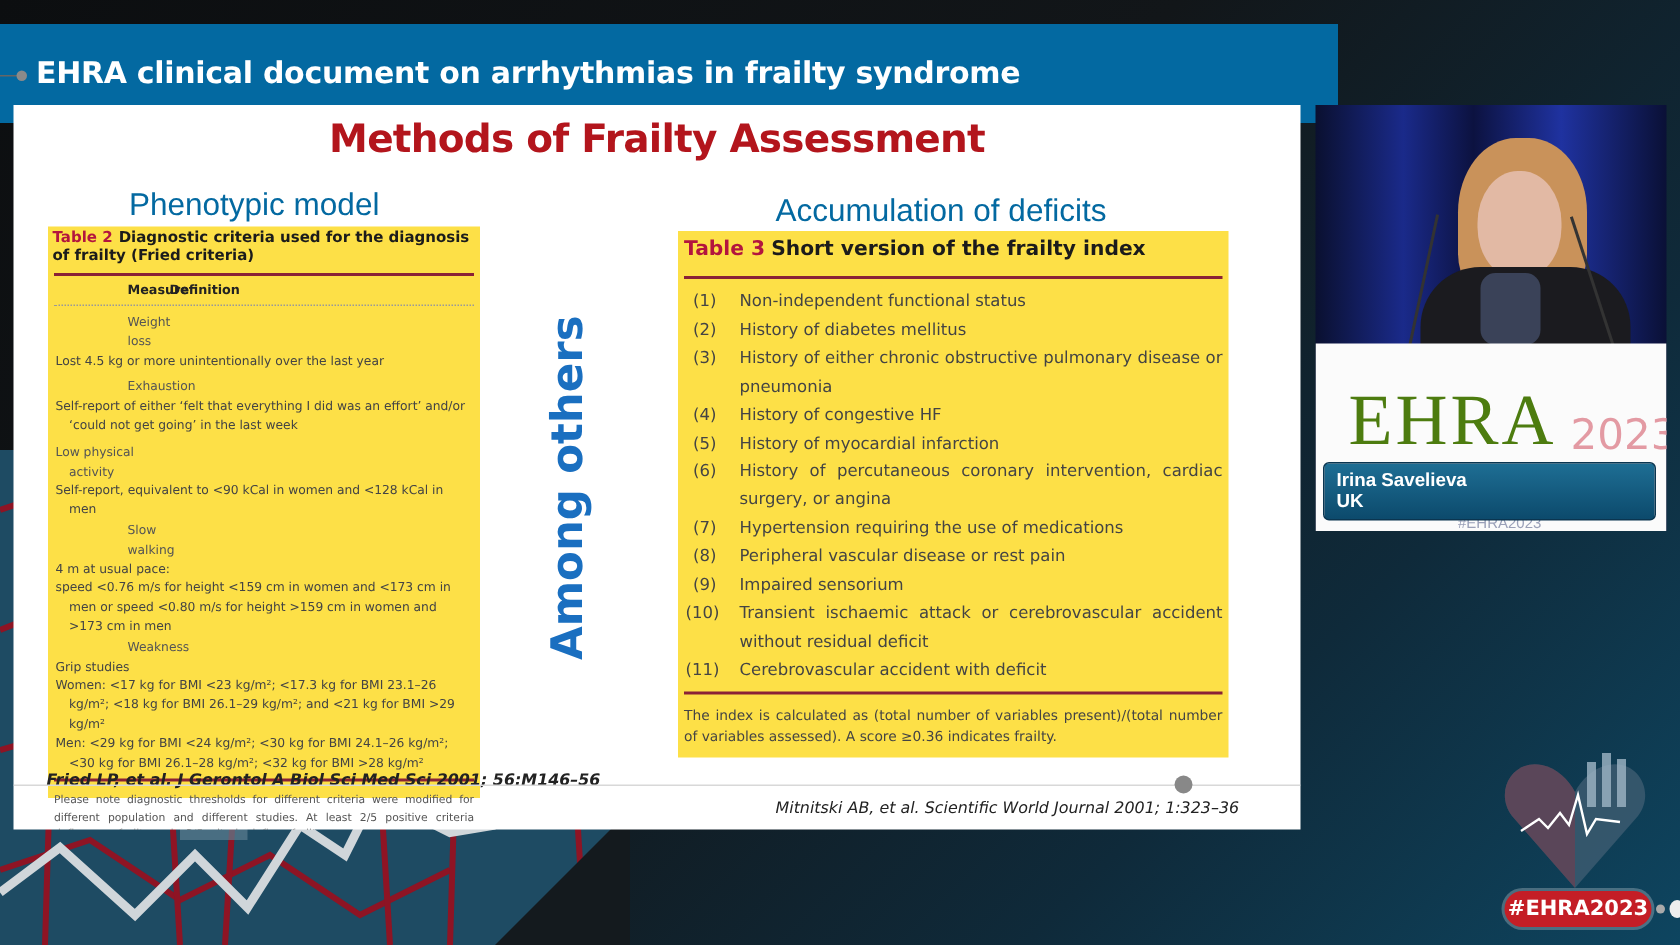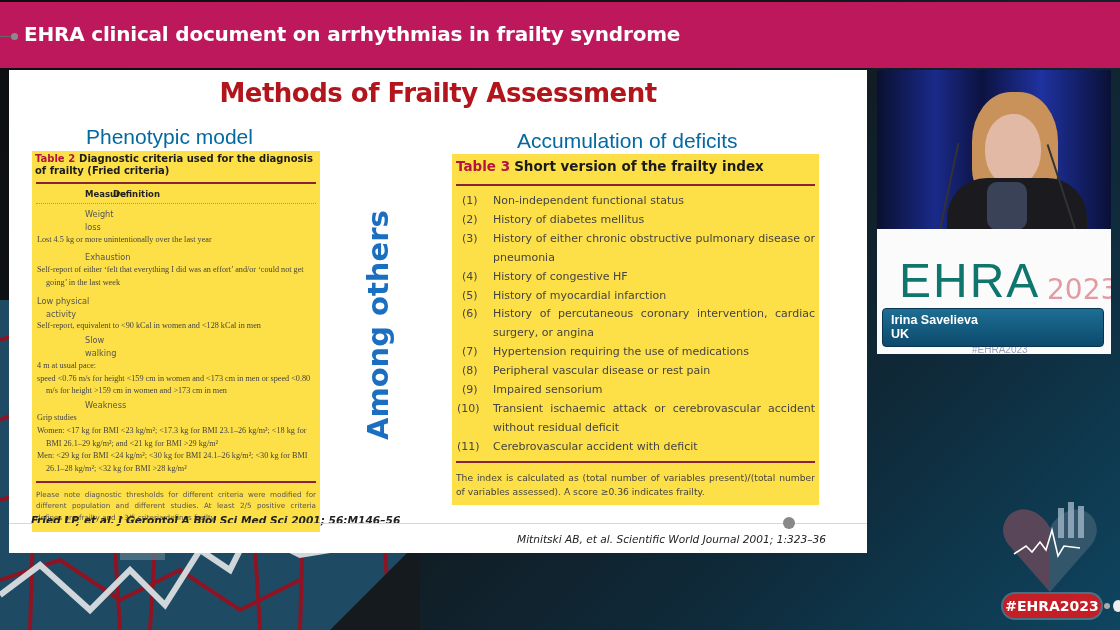--- a/index.html
+++ b/index.html
@@ -4,22 +4,22 @@
 <style>
   * { box-sizing: border-box; margin: 0; padding: 0; }
   html, body { width: 1120px; height: 630px; overflow: hidden; }
   body {
     position: relative;
     font-family: "Liberation Sans", sans-serif;
     background: linear-gradient(135deg, #0c0e10 0%, #121619 45%, #0f2a3a 75%, #0e4560 100%);
   }
   
   .top-bar {
-    position: absolute; left: 0; top: 2px; width: 1120px; height: 66px;
-    background: #be185d;
+    position: absolute; left: 0; top: 16px; width: 892px; height: 66px;
+    background: #0369a1;
   }
   .top-bar .line {
     position: absolute; left: 0; top: 34px; width: 14px; height: 1px; background: #666;
   }
   .top-bar .dot {
     position: absolute; left: 11px; top: 31px; width: 7px; height: 7px; border-radius: 50%; background: #8a8a8a;
   }
   .session-title {
     position: absolute; left: 24px; top: 20px;
     font-family: "DejaVu Sans", sans-serif; font-weight: bold; font-size: 20px;
@@ -58,21 +58,21 @@
   .tbl .rule { height: 2px; background: #8a2236; }
   .tbl .dotted { border-top: 1px dotted #999; }
   .t2 { left: 23px; top: 81px; width: 288px; height: 381px; font-size: 8.2px; }
   .t2 .caption { padding: 2px 3px 0 3px; font-size: 10px; line-height: 12px; }
   .t2 .rule.top { margin: 5px 4px 0 4px; }
   .t2 .hdr { display: flex; padding: 5px 4px 4px 5px; font-weight: bold; color: #222; font-size: 8.5px; }
   .t2 .hdr .m, .t2 .row .m { width: 76px; flex: none; padding-left: 48px; }
   .t2 .row { display: flex; padding: 0 4px 0 5px; line-height: 12.8px; flex-direction: column; }
   .t2 .row .m { color: #555; }
   .t2 .row .d { flex: 1; }
-  .t2 .row .d div { padding-left: 9px; text-indent: -9px; font-family: Liberation Serif, serif; }
+  .t2 .row .d div { padding-left: 9px; text-indent: -9px; }
   .t2 .rule.bottom { margin: 5px 4px 0 4px; }
   .t2 .foot { padding: 6px 4px 0 4px; font-size: 7.2px; line-height: 11.5px; color: #555; text-align: justify; }
 
   .t3 { left: 443px; top: 84px; width: 367px; height: 351px; font-size: 11px; }
   .t3 .caption { padding: 4px 4px 0 4px; font-size: 13.5px; line-height: 16px; }
   .t3 .rule.top { margin: 10px 4px 0 4px; }
   .t3 .items { padding: 6px 4px 0 10px; }
   .t3 .item { display: flex; line-height: 18.9px; }
   .t3 .item .n { width: 31px; flex: none; color: #444; }
   .t3 .item .txt { flex: 1; text-align: justify; text-align-last: left; }
@@ -86,21 +86,21 @@
   .progress-knob { position: absolute; left: 774px; top: 447px; width: 12px; height: 12px; border-radius: 50%; background: #888; }
 
   
   .video {
     position: absolute; left: 877px; top: 70px; width: 234px; height: 284px; overflow: hidden;
     background: linear-gradient(90deg, #0a1030 0%, #1a2a8a 25%, #0c1240 45%, #1f32a0 70%, #0a1036 100%);
   }
   .video .stage-top { position: absolute; left: 0; top: 0; width: 234px; height: 160px; }
   .video .podium { position: absolute; left: 0; top: 159px; width: 234px; height: 125px; background: #fbfbfb; }
   .podium .ehra {
-    position: absolute; left: 22px; top: 24px; font-family: Liberation Sans, sans-serif; font-size: 48px; color: #0f766e; letter-spacing: 2px;
+    position: absolute; left: 22px; top: 24px; font-family: Liberation Serif, serif; font-size: 48px; color: #4d7c0f; letter-spacing: 2px;
   }
   .podium .yr { position: absolute; left: 170px; top: 44px; font-family: "DejaVu Sans", sans-serif; font-size: 28px; color: #e39aa3; }
   .podium .hashtag { position: absolute; left: 95px; top: 115px; font-size: 10px; color: #9aa0b8; }
   .person-hair { position: absolute; left: 95px; top: 22px; width: 86px; height: 110px; border-radius: 45% 45% 30% 30%; background: #c9925a; }
   .person-face { position: absolute; left: 108px; top: 44px; width: 56px; height: 72px; border-radius: 48%; background: #e2b9a4; }
   .person-body { position: absolute; left: 70px; top: 108px; width: 140px; height: 56px; border-radius: 40px 40px 0 0; background: #1b1b1f; }
   .person-scarf { position: absolute; left: 110px; top: 112px; width: 40px; height: 48px; background: #3a4258; border-radius: 10px; }
   .mic { position: absolute; width: 2px; height: 100px; background: #333; }
   .lower-third {
     position: absolute; left: 882px; top: 308px; width: 222px; height: 39px; border-radius: 4px;

